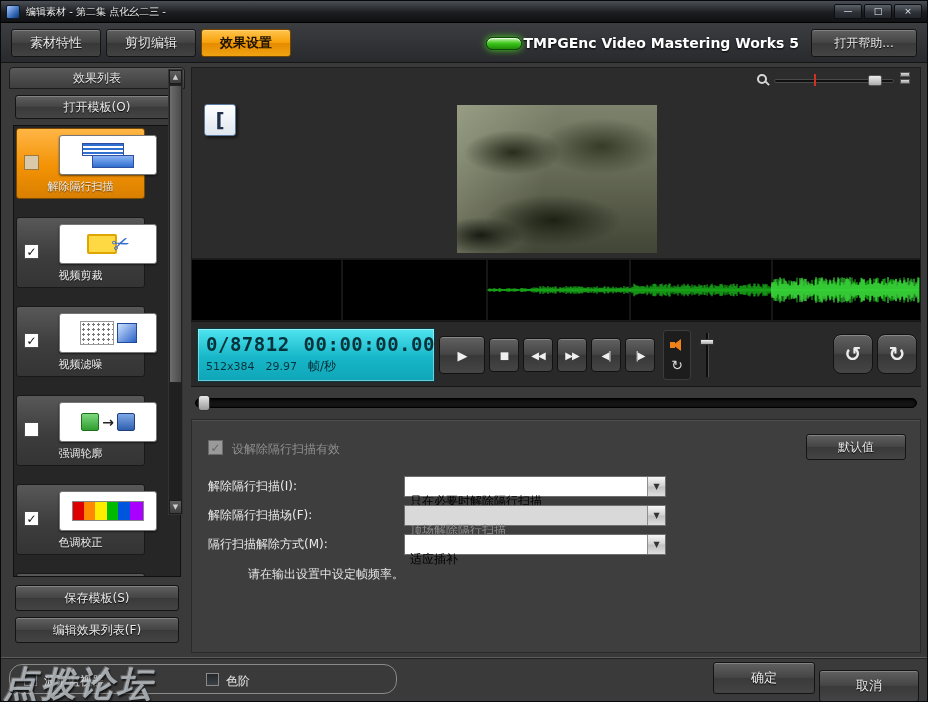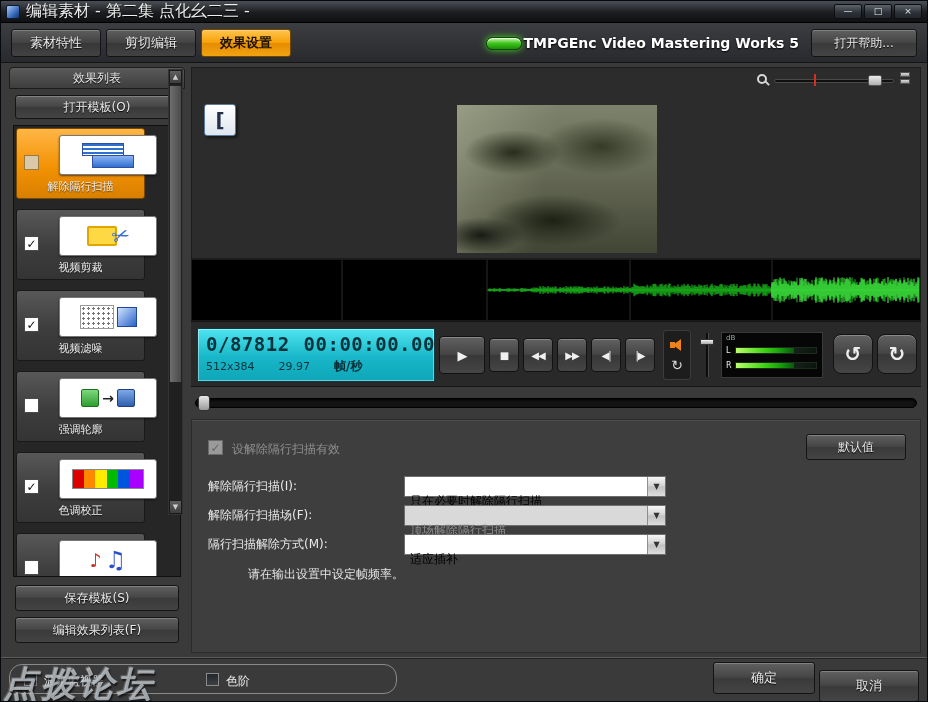--- a/index.html
+++ b/index.html
@@ -3,41 +3,41 @@
 <meta charset="utf-8">
 <style>
   *{box-sizing:border-box;margin:0;padding:0}
   html,body{background:#555}
   body{font-family:"DejaVu Sans","Liberation Sans",sans-serif;-webkit-user-select:none;user-select:none}
   #win{position:relative;width:928px;height:702px;background:#3a3a3a;border:1px solid #05080c;overflow:hidden}
 
   
   #titlebar{position:absolute;left:0;top:0;width:100%;height:22px;background:linear-gradient(#4b4f55,#1b1d20 55%,#0f1113);border-bottom:1px solid #000;display:flex;align-items:center;padding:0 5px;gap:6px}
   #appicon{width:14px;height:14px;border-radius:2px;background:linear-gradient(135deg,#a9c9ff,#2a5fae 70%,#17345e);border:1px solid #0d1b30;flex:0 0 auto}
-  #wtitle{color:#f0f0f0;font-size:16px;flex:1;white-space:nowrap;overflow:hidden;text-shadow:0 1px 1px #000}
+  #wtitle{color:#f0f0f0;font-size:10px;flex:1;white-space:nowrap;overflow:hidden;text-shadow:0 1px 1px #000}
   #wincontrols{display:flex;gap:2px}
   .wc{width:28px;height:15px;background:linear-gradient(#5c6269,#2c3036 60%,#22262b);border:1px solid #0c0e10;border-radius:2px;color:#e6eaee;font-size:9px;line-height:1;display:flex;align-items:center;justify-content:center}
 
   
   #toolbar{position:absolute;left:0;top:22px;width:100%;height:40px;background:linear-gradient(#3c3d41,#292a2d);border-bottom:1px solid #141414}
   #tabs{position:absolute;left:10px;top:6px;display:flex;gap:5px}
   .tab{min-width:90px;height:28px;padding:0 18px;display:flex;align-items:center;justify-content:center;font-size:13px;color:#ececec;background:linear-gradient(#5e5e5e,#434343 48%,#383838 52%,#424242);border:1px solid #141414;border-radius:3px;box-shadow:inset 0 1px 0 rgba(255,255,255,.22);text-shadow:0 1px 1px #000}
   .tab.active{background:linear-gradient(#ffc54e,#f7a10a 48%,#e68c00 52%,#f0a312);border-color:#6e4600;color:#1d1200;font-weight:bold;text-shadow:none}
   #brand{position:absolute;right:128px;top:0;height:40px;display:flex;align-items:center;gap:1px}
   #led{width:36px;height:13px;border-radius:7px;background:linear-gradient(#c4f7ae,#3cc41a 50%,#1e8c08);border:1px solid #0d4a04;box-shadow:0 0 7px #46d422,inset 0 1px 1px rgba(255,255,255,.7)}
   #brandtext{color:#fff;font-weight:bold;font-size:14px;text-shadow:0 1px 2px #000;white-space:nowrap}
   #helpbtn{position:absolute;right:10px;top:6px;width:106px;height:28px}
   .btn{display:flex;align-items:center;justify-content:center;font-size:12px;color:#ececec;background:linear-gradient(#606060,#454545 48%,#3a3a3a 52%,#444444);border:1px solid #141414;border-radius:3px;box-shadow:inset 0 1px 0 rgba(255,255,255,.22);text-shadow:0 1px 1px #000}
 
   
   #sidebar{position:absolute;left:8px;top:66px;width:176px;height:584px}
   #sbheader{position:absolute;left:0;top:0;width:100%;height:22px;background:linear-gradient(#5a5a5a,#3e3e3e);border:1px solid #1c1c1c;border-radius:4px 4px 0 0;display:flex;align-items:center;justify-content:center;font-size:12px;color:#e8e8e8;text-shadow:0 1px 1px #000}
   #opentpl{position:absolute;left:6px;top:28px;width:164px;height:24px}
   #effectList{position:absolute;left:4px;top:58px;width:168px;height:452px;background:#262626;border:1px solid #101010;overflow:hidden;padding:2px}
-  .effect{position:relative;width:129px;height:71px;margin-bottom:10px;background:linear-gradient(#585858,#3d3d3d 55%,#343434);border:1px solid #191919;border-radius:3px}
+  .effect{position:relative;width:129px;height:71px;margin-bottom:18px;background:linear-gradient(#585858,#3d3d3d 55%,#343434);border:1px solid #191919;border-radius:3px}
   .effect.active{background:linear-gradient(#ffb646,#f39204 55%,#d97f00);border-color:#7a4a00}
   .effect.partial{height:40px}
   .ecb{position:absolute;left:7px;top:26px;width:15px;height:15px;background:#fff;border:1px solid #4a4a4a;display:flex;align-items:center;justify-content:center;font-size:12px;line-height:1;color:#101010;font-weight:bold}
   .ecb.dim{background:#d9c9a8;border-color:#9a7a40;color:#8a7a50}
   .tile{position:absolute;left:42px;top:6px;width:98px;height:40px;background:#fff;border:1px solid #777;border-radius:3px;display:flex;align-items:center;justify-content:center;box-shadow:0 1px 2px rgba(0,0,0,.55)}
   .elabel{position:absolute;left:0;right:0;bottom:4px;text-align:center;font-size:11px;color:#f0f0f0;text-shadow:0 1px 1px rgba(0,0,0,.6)}
   .ict{display:flex;align-items:center;gap:3px}
   .ic-deint{display:flex;flex-direction:column;align-items:flex-start}
   .ic-deint .d1{width:42px;height:13px;background:repeating-linear-gradient(180deg,#2f6fd0 0 2px,#fff 2px 4px);border:1px solid #2f4fa0}
   .ic-deint .d2{width:42px;height:13px;background:linear-gradient(#8cb4f4,#2f6fd0);border:1px solid #2f4fa0;margin-top:-4px;margin-left:10px}
@@ -75,22 +75,22 @@
   #zoommark{position:absolute;left:622px;top:6px;width:2px;height:12px;background:#d23022}
   #zoomthumb{position:absolute;left:676px;top:7px;width:14px;height:11px;background:linear-gradient(#ececec,#aeaeae);border:1px solid #555;border-radius:2px}
   #zoomfine{position:absolute;left:708px;top:4px;width:10px;height:18px;display:flex;flex-direction:column;gap:2px}
   #zoomfine i{display:block;height:5px;background:linear-gradient(#dedede,#9a9a9a);border:1px solid #555}
 
   #wavestrip{position:absolute;left:0;top:192px;width:730px;height:62px;background:#000;border:1px solid #1a1a1a}
 
   #transport{position:absolute;left:0;top:254px;width:730px;height:66px;background:#292929;border-top:1px solid #161616;border-bottom:1px solid #161616}
   #display{position:absolute;left:6px;top:6px;width:238px;height:54px;background:linear-gradient(#4fe4f0,#17b6c8 55%,#0fa6b8);border:1px solid #063d44;box-shadow:inset 0 0 0 1px rgba(255,255,255,.4);color:#04333b;padding:4px 8px;overflow:hidden}
   #dline1{display:flex;gap:14px;font-family:"DejaVu Sans Mono","Liberation Mono",monospace;font-size:19px;font-weight:bold;letter-spacing:.5px}
-  #dline2{margin-top:3px;font-size:11px;display:flex;gap:24px;align-items:baseline}
-  #dline2 .fps-unit{font-weight:bold;color:#022a30;font-size:12px}
+  #dline2{margin-top:3px;font-size:11px;display:flex;gap:11px;align-items:baseline}
+  #dline2 .fps-unit{font-weight:normal;color:#022a30;font-size:12px}
   #tbtns{position:absolute;left:248px;top:12px;height:42px;display:flex;align-items:center;gap:4px}
   .pbtn{width:30px;height:34px;border-radius:4px;font-size:10px;letter-spacing:-1px;display:flex;align-items:center;justify-content:center;color:#f0f0f0;background:linear-gradient(#616161,#454545 48%,#383838 52%,#454545);border:1px solid #121212;box-shadow:inset 0 1px 0 rgba(255,255,255,.25)}
   .pbtn.wide{width:46px;height:38px;font-size:13px}
   #audiocell{position:absolute;left:472px;top:8px;width:28px;height:50px;background:#1d1d1d;border:1px solid #3c3c3c;border-radius:3px;display:flex;flex-direction:column;align-items:center;justify-content:space-evenly}
   .spk{position:relative;width:15px;height:14px}
   .spk i{position:absolute;left:0;top:4px;width:5px;height:6px;background:#f08219}
   .spk b{position:absolute;left:3px;top:1px;width:0;height:0;border-top:6px solid transparent;border-bottom:6px solid transparent;border-right:8px solid #f08219}
   #loopglyph{color:#d8d8d8;font-size:14px;line-height:1}
   #fader{position:absolute;left:506px;top:8px;width:20px;height:50px}
   #fadertrack{position:absolute;left:9px;top:3px;width:3px;height:44px;background:#0d0d0d;border-right:1px solid #4c4c4c}
@@ -286,31 +286,20 @@
         <span class="spk">
             <i></i>
             <b></b>
           </span>
         <span id="loopglyph">↻</span>
       </div>
       <div id="fader">
         <div id="fadertrack"></div>
         <div id="faderhandle"></div>
       </div>
-      <div id="meter">
-        <span class="mdb">dB</span>
-        <div class="mrow" style="top:13px">
-          <span class="ml">L</span>
-          <span class="mbar"></span>
-        </div>
-        <div class="mrow" style="top:28px">
-          <span class="ml">R</span>
-          <span class="mbar"></span>
-        </div>
-      </div>
       <div id="undobtn" class="undo-redo">↺</div>
       <div id="redobtn" class="undo-redo">↻</div>
     </div>
 
     <div id="seek">
       <div id="seektrack"></div>
       <div id="seekhandle"></div>
     </div>
 
     <div id="settings">

